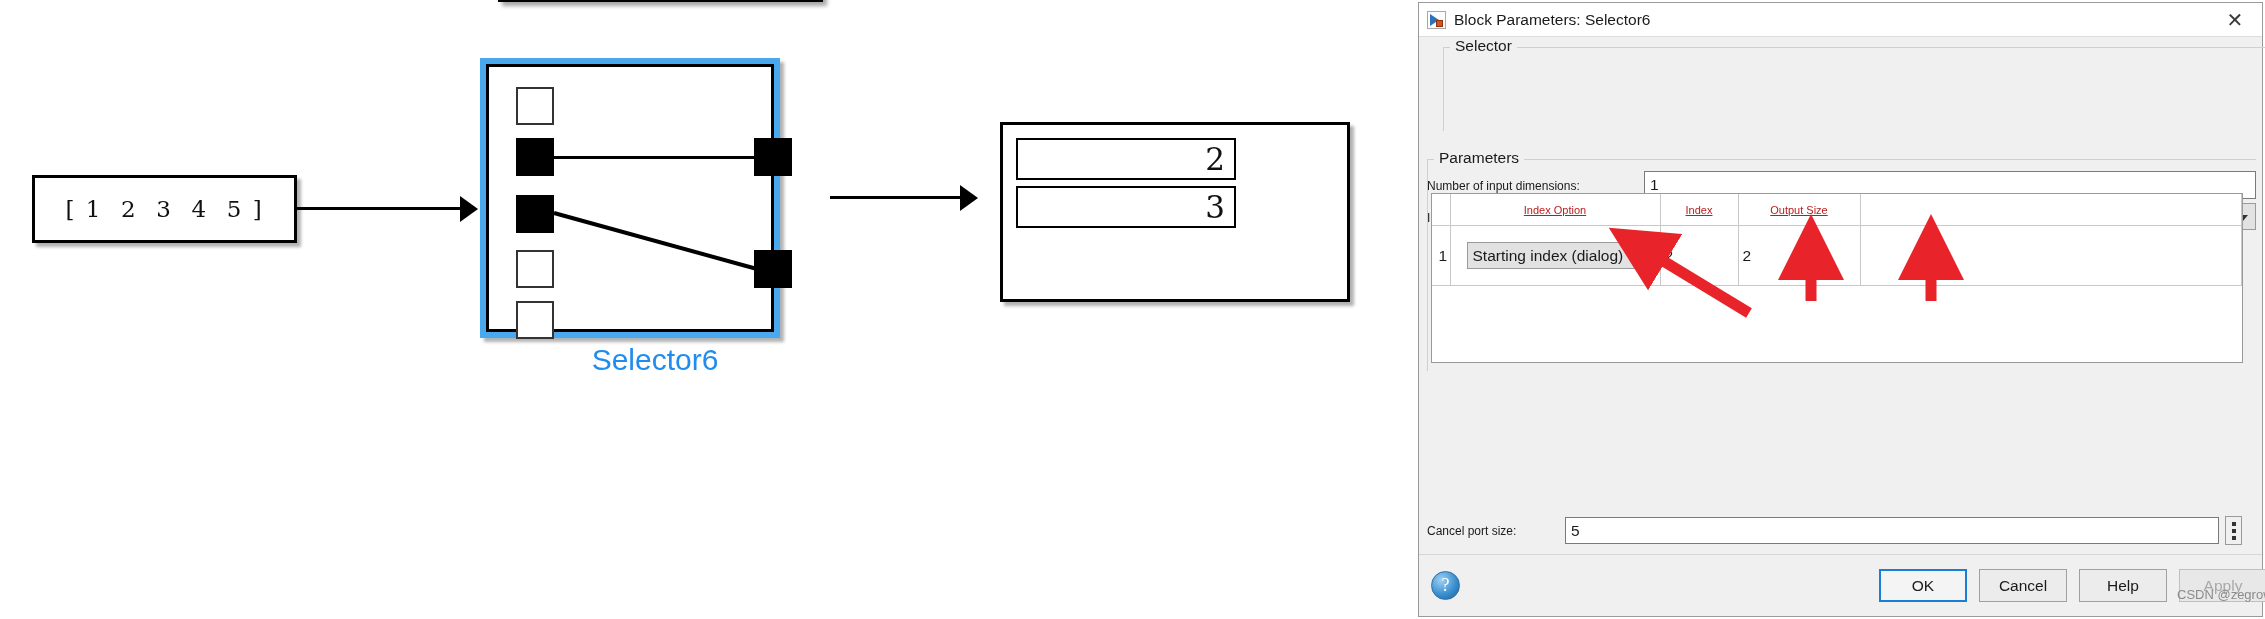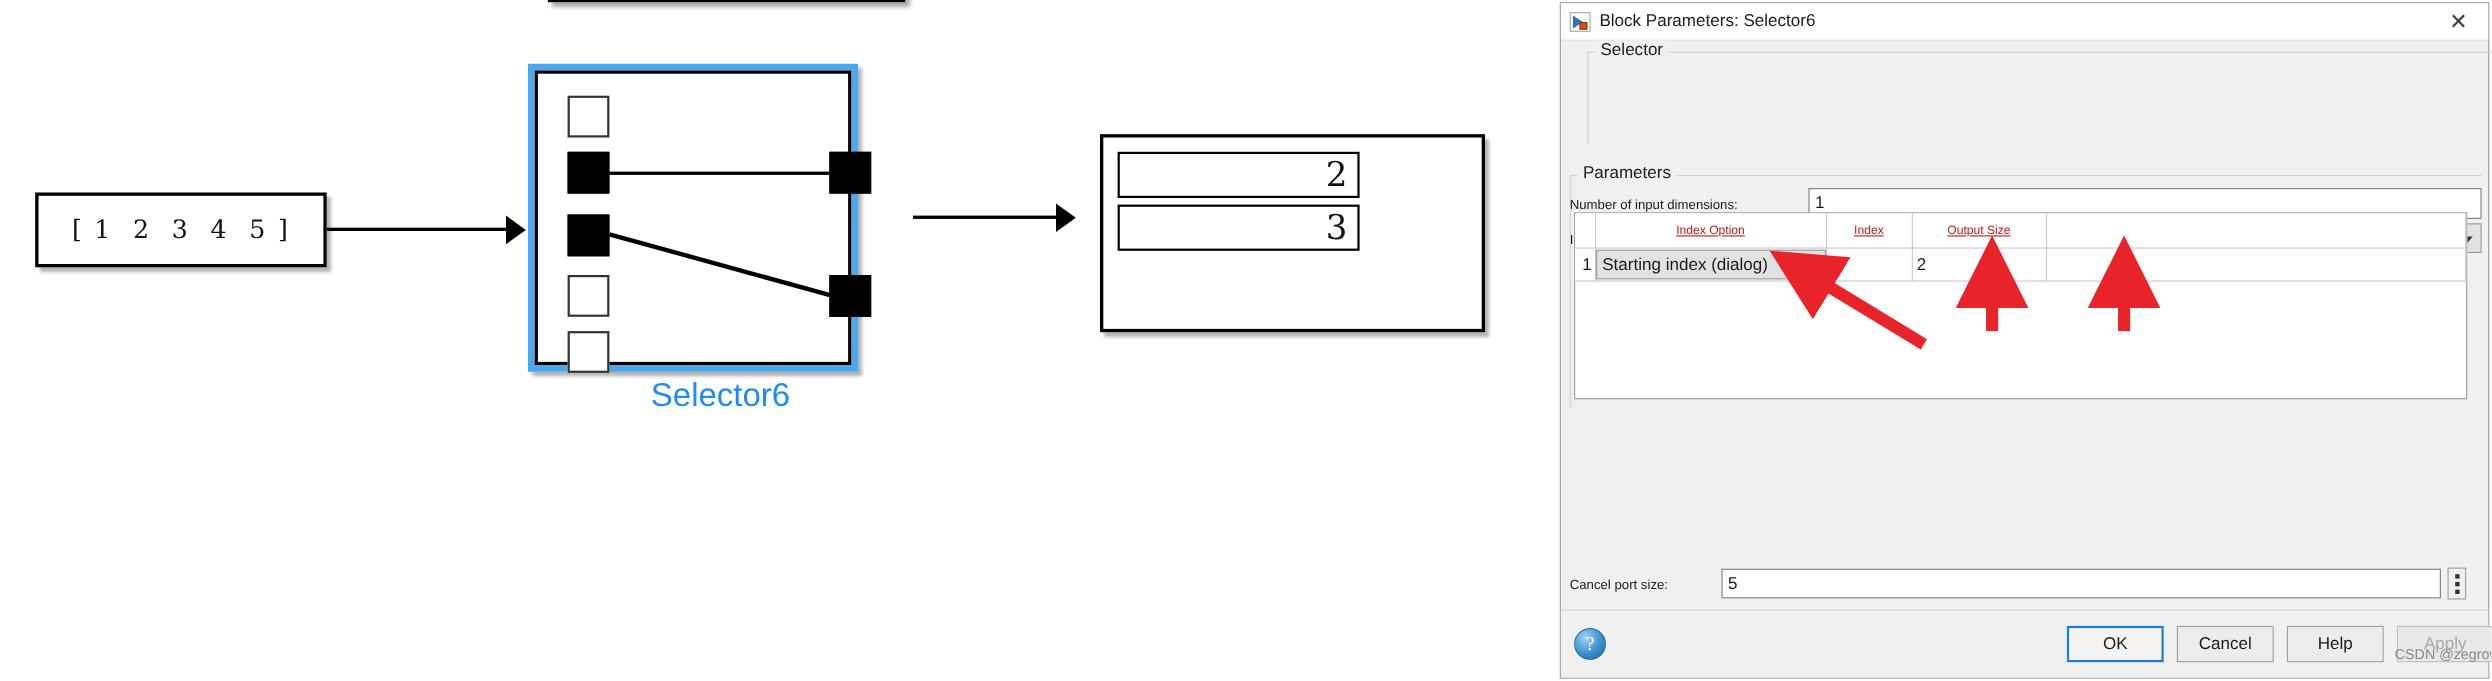--- a/index.html
+++ b/index.html
@@ -93,21 +93,21 @@
   #table-box{position:absolute;left:12px;top:190px;width:812px;height:170px;
      background:#fff;border:1px solid #9a9a9a;box-sizing:border-box;}
   #tbl{position:absolute;left:0;top:0;width:100%;border-collapse:collapse;table-layout:fixed;}
   #tbl th{border-right:1px solid #c8c8c8;border-bottom:1px solid #c8c8c8;
      font-weight:normal;font-size:11px;color:#b91c1c;height:29px;background:#fff;text-align:center;text-decoration:underline;}
   #tbl td{border-right:1px solid #c8c8c8;border-bottom:1px solid #c8c8c8;
      font-size:15.5px;color:#1a1a1a;height:29px;padding:0 0 0 4px;background:#fff;}
   th.idxcol,td.idxcol{width:18px;border-right:1px solid #c8c8c8;text-align:center;padding:0;}
   th.spacer,td.spacer{border-right:none;}
   .cell-combo{position:relative;background:#e2e2e2;border:1px solid #9a9a9a;box-sizing:border-box;
-     height:27px;display:flex;align-items:center;padding-left:5px;font-size:15.5px;margin:0;}
+     height:27px;display:flex;align-items:center;padding-left:5px;font-size:15.5px;margin:16px;}
   .cell-combo .caret{position:absolute;right:6px;top:50%;margin-top:-2px;width:0;height:0;
      border-left:5px solid transparent;border-right:5px solid transparent;border-top:6px solid #333;}
 
   
   #ips-label{left:8px;top:521px;}
   #ips-input{left:146px;top:514px;width:654px;height:27px;}
   #spinner{position:absolute;left:806px;top:513px;width:17px;height:29px;
      background:#f0f0f0;border:1px solid #9a9a9a;box-sizing:border-box;
      display:flex;flex-direction:column;align-items:center;justify-content:center;gap:3px;}
   #spinner i{display:block;width:4px;height:4px;background:#333;}

